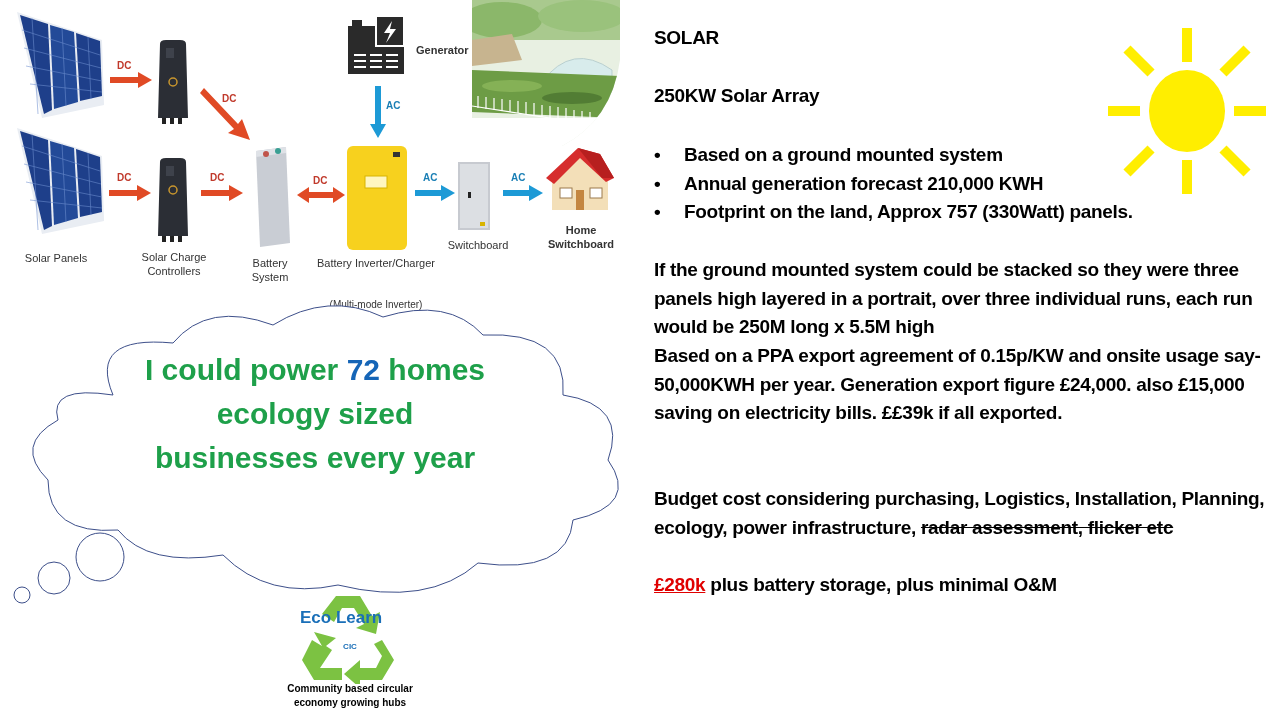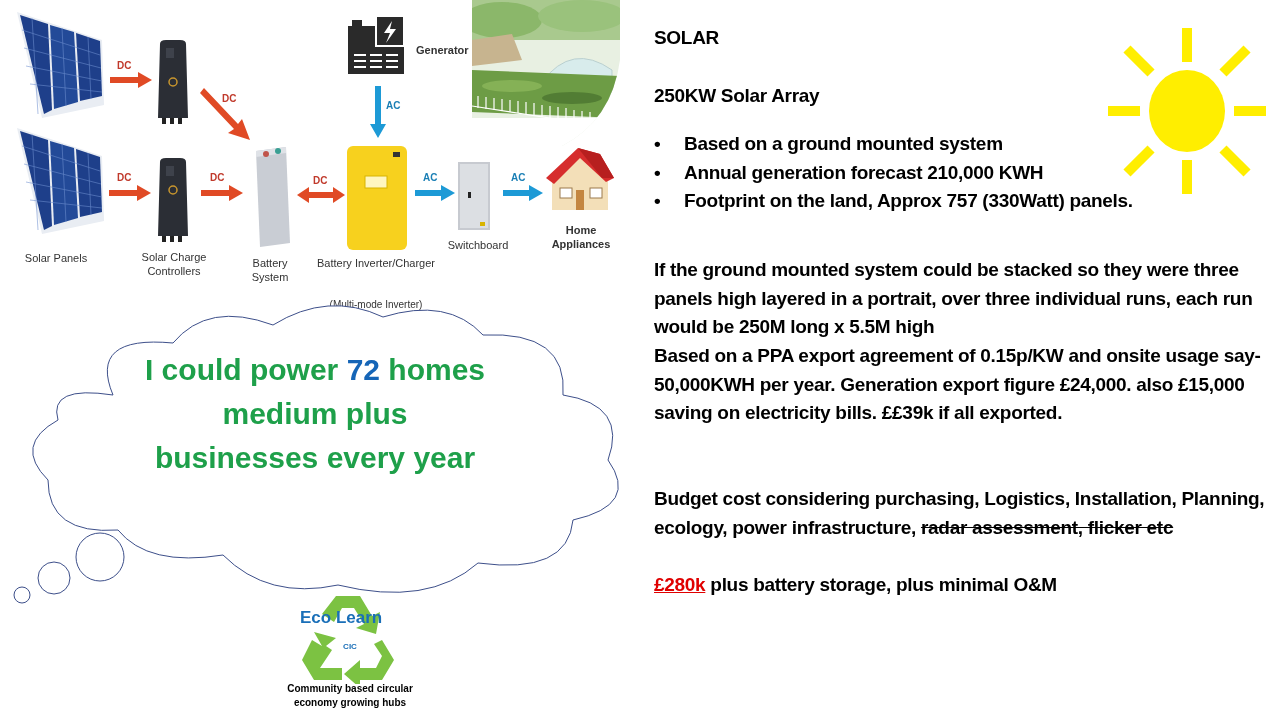--- a/index.html
+++ b/index.html
@@ -168,21 +168,21 @@
     </svg>
 
   <svg class="abs" style="left:544px;top:148px;" width="72" height="66" viewBox="0 0 72 66">
     <polygon points="8,32 36,6 64,32 64,62 8,62" fill="#f3dfb8"></polygon>
     <polygon points="2,30 34,0 56,6 70,30 62,34 36,10 10,36" fill="#d62d2d"></polygon>
     <polygon points="34,0 56,6 70,30 58,30" fill="#b71f1f"></polygon>
     <rect x="16" y="40" width="12" height="10" fill="#fff" stroke="#9b7b4c"></rect>
     <rect x="32" y="42" width="8" height="20" fill="#c48640"></rect>
     <rect x="46" y="40" width="12" height="10" fill="#fff" stroke="#9b7b4c"></rect>
   </svg>
-  <div class="abs lbl" style="left:538px;top:223px;width:86px;font-weight:bold;">Home Appliances</div>
+  <div class="abs lbl" style="left:538px;top:223px;width:86px;font-weight:bold;">Home Switchboard</div>
 
   <svg class="abs" style="left:472px;top:0px;" width="148" height="148" viewBox="0 0 148 148">
     <defs>
       <clipPath id="gc">
           <path d="M0,0 L148,0 L148,60 Q140,120 90,146 L0,146 Z"></path>
         </clipPath>
     </defs>
     <g clip-path="url(#gc)">
       <rect x="0" y="0" width="148" height="148" fill="#e8f0e2"></rect>
       <rect x="0" y="0" width="148" height="40" fill="#a9c98e"></rect>
@@ -236,21 +236,21 @@
     <circle cx="92" cy="262" r="24"></circle>
     <circle cx="46" cy="283" r="16"></circle>
     <circle cx="14" cy="300" r="8"></circle>
   </g>
 </svg>
 
 <div class="abs cloud-text" style="left:110px;top:348px;width:410px;">
   <div>
     <span>I could power </span><span class="hl">72</span><span> homes</span>
   </div>
-  <div>medium plus</div>
+  <div>ecology sized</div>
   <div>businesses every year</div>
 </div>
 
 <div class="abs" style="left:282px;top:592px;width:136px;height:128px;">
   <svg class="abs" style="left:16px;top:2px;" width="100" height="90" viewBox="0 0 100 90">
     <g fill="#7cc242">
       <polygon points="38,2 62,2 74,22 82,18 78,40 58,34 66,30 56,14 44,14 36,28 24,20"></polygon>
       <polygon points="84,46 96,66 84,86 62,86 62,94 46,80 62,66 62,74 78,74 84,62 76,50"></polygon>
       <polygon points="4,66 14,46 24,52 16,38 38,44 28,52 34,56 22,74 44,74 44,86 16,86"></polygon>
     </g>
@@ -273,21 +273,21 @@
     <rect x="26" y="16" width="10" height="34" transform="rotate(-45 31 33)"></rect>
     <rect x="122" y="16" width="10" height="34" transform="rotate(45 127 33)"></rect>
     <rect x="26" y="116" width="10" height="34" transform="rotate(45 31 133)"></rect>
     <rect x="122" y="116" width="10" height="34" transform="rotate(-45 127 133)"></rect>
   </g>
 </svg>
 
 <div class="abs rt" style="left:654px;top:27px;">SOLAR</div>
 <div class="abs rt" style="left:654px;top:85px;">250KW Solar Array</div>
 
-<ul class="abs rt bullets" style="left:654px;top:130px;width:600px;">
+<ul class="abs rt bullets" style="left:654px;top:141px;width:600px;">
   <li>Based on a ground mounted system</li>
   <li>Annual generation forecast 210,000  KWH</li>
   <li>Footprint on the land, Approx 757 (330Watt) panels.</li>
 </ul>
 
 <div class="abs rt para" style="left:654px;top:256px;width:616px;">If the ground mounted system could be stacked so they were three panels high layered in a portrait, over three individual runs, each run would be 250M long x 5.5M high</div>
 <div class="abs rt para" style="left:654px;top:342px;width:616px;">Based on a PPA export agreement of 0.15p/KW and onsite usage say- 50,000KWH per year. Generation export figure £24,000. also £15,000 saving on electricity bills. ££39k if all exported.</div>
 
 <div class="abs rt para" style="left:654px;top:485px;width:612px;">
   <span>Budget cost considering purchasing, Logistics, Installation, Planning, ecology, power infrastructure, </span><span class="strike">radar assessment, flicker etc</span>

